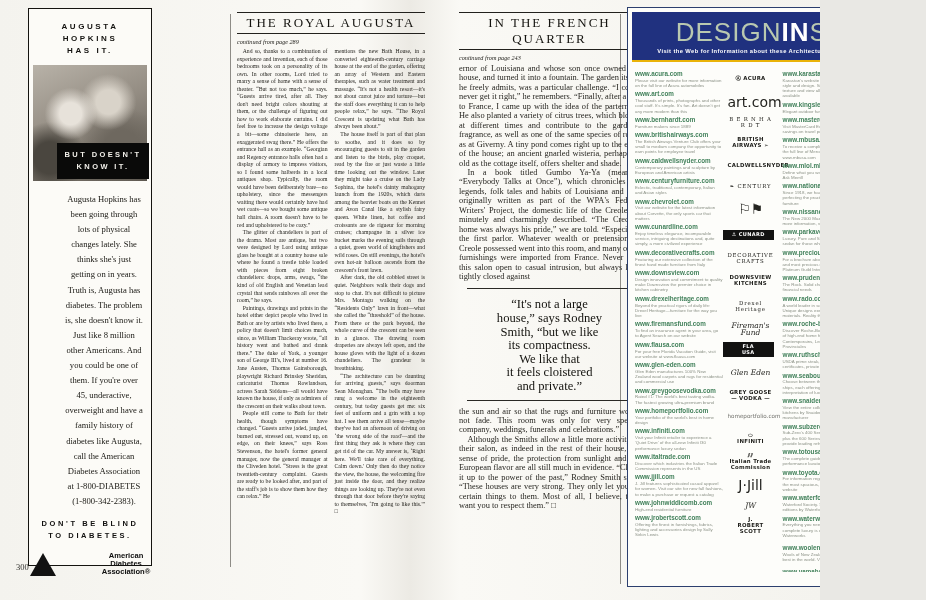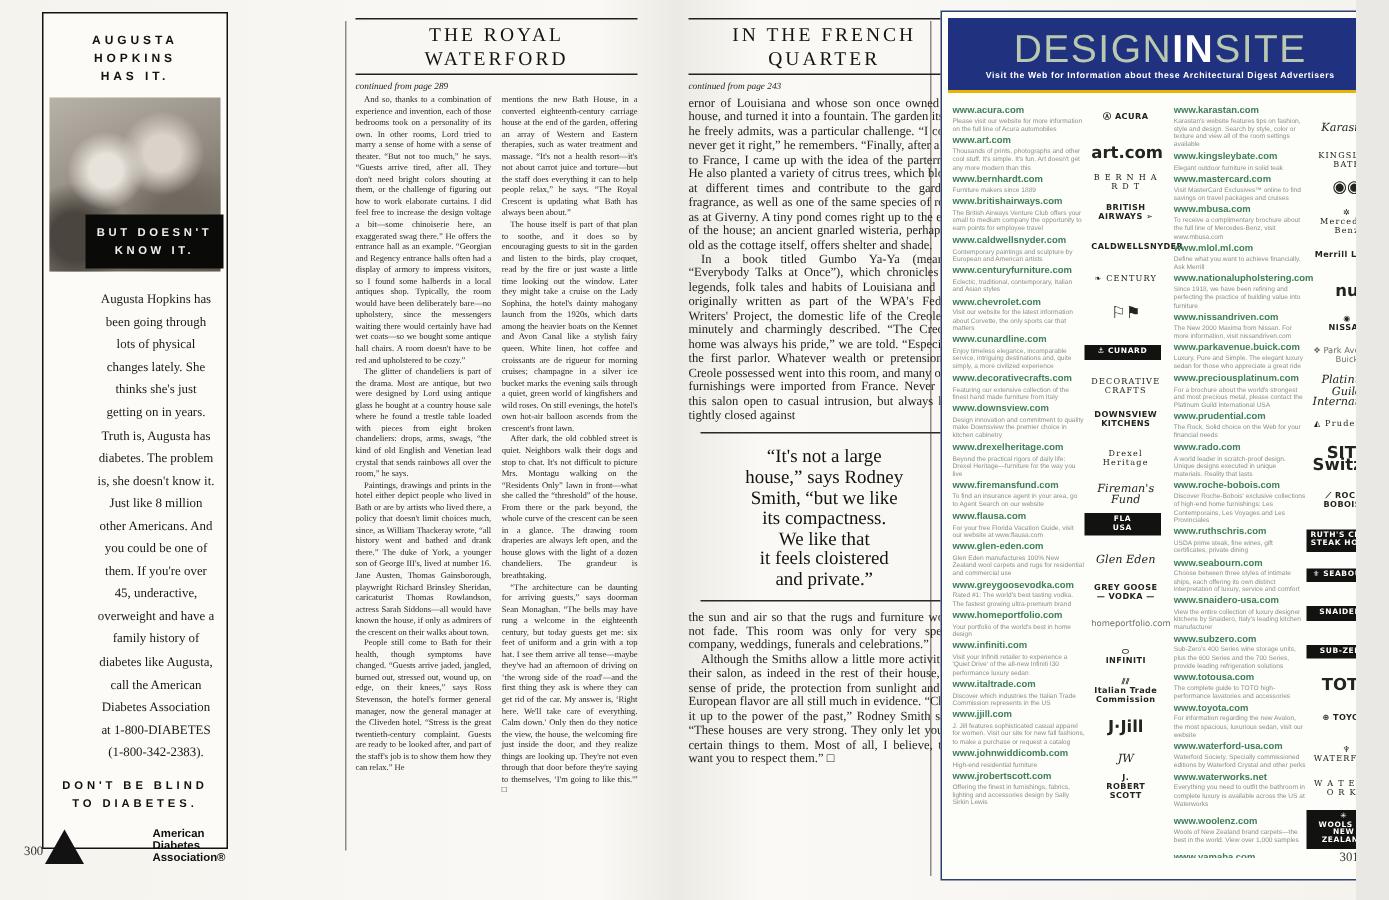--- a/index.html
+++ b/index.html
@@ -1,17 +1,17 @@
 <!DOCTYPE html>
 <html><head>
 <meta charset="utf-8">
 <style>
   html,body{margin:0;padding:0;}
   body{background:#e9e8e4;font-family:"Liberation Serif",serif;}
-  .spread{position:relative;width:904px;height:600px;background:
+  .spread{position:relative;width:820px;height:600px;background:
     linear-gradient(90deg,#f4f3ee 0%,#faf9f5 44%,#eceae4 50%,#faf9f5 56%,#f4f3ee 100%);
     overflow:hidden;color:#1f1e1a;}
   .vrule{position:absolute;width:1px;background:#8e8c86;}
   .vr1{left:230px;top:14px;height:553px;}
   .vr2{left:620px;top:14px;height:570px;}
   .pnum{position:absolute;font:8.5px "Liberation Serif",serif;color:#33322e;}
   .pnum-l{left:16px;top:562px;}
   .pnum-r{left:893px;top:566px;}
 
   
@@ -29,21 +29,21 @@
   .ad-bar{position:absolute;right:-2px;bottom:2px;width:86px;background:#0a0a09;color:#f1efe9;
       font:bold 7.5px "Liberation Sans",sans-serif;letter-spacing:2.4px;line-height:12px;
       padding:6px 3px;white-space:pre-line;text-align:center;}
   .ad-body{margin-top:11px;font:8.6px/15.1px "Liberation Serif",serif;color:#191813;margin-left:28px;}
   .ad-tag{margin-top:9px;font:bold 7.5px "Liberation Sans",sans-serif;letter-spacing:2.6px;
       line-height:12px;color:#121110;white-space:pre-line;}
   .ad-logo{margin-top:10px;display:flex;align-items:center;justify-content:center;gap:5px;}
   .tri{width:0;height:0;border-left:13px solid transparent;border-right:13px solid transparent;
       border-bottom:23px solid #121212;}
   .ad-logo-text{font:bold 7.6px/8.2px "Liberation Sans",sans-serif;color:#0f0f0f;
-      text-align:left;white-space:pre-line;margin-left:41px;}
+      text-align:center;white-space:pre-line;margin-left:41px;}
 
   
   .art-head .rule{height:1px;background:#22211d;}
   .art-head h1{margin:2px 0;font:13px "Liberation Serif",serif;font-weight:normal;
       letter-spacing:2px;text-align:center;color:#14130f;}
   .cont{font:italic 6.2px/9px "Liberation Serif",serif;color:#22211d;margin:3px 0 2px;}
 
   
   .rc{position:absolute;left:237px;top:12px;width:188px;}
   .cols{display:flex;gap:7px;}
@@ -76,21 +76,21 @@
   .entry-text{width:88px;}
   .url{font:bold 6.3px/7.8px "Liberation Sans",sans-serif;color:#41805a;}
   .desc{font:4.4px/5.2px "Liberation Sans",sans-serif;color:#8b9186;}
   .logo{width:46px;text-align:center;white-space:pre-line;color:#23231f;
       font-family:"DejaVu Sans",sans-serif;}
   .l-sans{font-size:5.4px;font-weight:bold;letter-spacing:.3px;line-height:5.8px;}
   .l-serif{font-family:"DejaVu Serif",serif;font-size:5.4px;letter-spacing:.8px;line-height:6px;}
   .l-box{background:#121211;color:#fff;font-size:5px;font-weight:bold;display:inline-block;
       padding:2px 3px;line-height:5.4px;letter-spacing:.4px;}
   .l-script{font-family:"DejaVu Serif",serif;font-style:italic;font-size:7.5px;line-height:7.5px;}
-  .l-big{font-size:11px;font-weight:bold;line-height:8.5px;}
+  .l-big{font-size:14px;font-weight:normal;line-height:8.5px;}
   .l-gray{font-size:5.6px;color:#6f6f6a;line-height:6px;}
 </style>
 </head>
 <body>
 
 <div class="spread">
 
   <div class="vrule vr1"></div>
   <div class="vrule vr2"></div>
 
@@ -109,21 +109,21 @@
       <div class="ad-logo-text">American
 Diabetes
 Association®</div>
     </div>
   </aside>
   <div class="pnum pnum-l">300</div>
 
   <section class="rc">
     <div class="art-head">
       <div class="rule"></div>
-      <h1>THE ROYAL WATERFORD</h1>
+      <h1>THE ROYAL AUGUSTA</h1>
       <div class="rule"></div>
     </div>
     <div class="cont">continued from page 289</div>
     <div class="cols">
       <div class="col body-rc"> And so, thanks to a combination of experience and invention, each of those bedrooms took on a personality of its own. In other rooms, Lord tried to marry a sense of home with a sense of theater. “But not too much,” he says. “Guests arrive tired, after all. They don't need bright colors shouting at them, or the challenge of figuring out how to work elaborate curtains. I did feel free to increase the design voltage a bit—some chinoiserie here, an exaggerated swag there.” He offers the entrance hall as an example. “Georgian and Regency entrance halls often had a display of armory to impress visitors, so I found some halberds in a local antiques shop. Typically, the room would have been deliberately bare—no upholstery, since the messengers waiting there would certainly have had wet coats—so we bought some antique hall chairs. A room doesn't have to be red and upholstered to be cozy.”
  The glitter of chandeliers is part of the drama. Most are antique, but two were designed by Lord using antique glass he bought at a country house sale where he found a trestle table loaded with pieces from eight broken chandeliers: drops, arms, swags, “the kind of old English and Venetian lead crystal that sends rainbows all over the room,” he says.
  Paintings, drawings and prints in the hotel either depict people who lived in Bath or are by artists who lived there, a policy that doesn't limit choices much, since, as William Thackeray wrote, “all history went and bathed and drank there.” The duke of York, a younger son of George III's, lived at number 16. Jane Austen, Thomas Gainsborough, playwright Richard Brinsley Sheridan, caricaturist Thomas Rowlandson, actress Sarah Siddons—all would have known the house, if only as admirers of the crescent on their walks about town.
  People still come to Bath for their health, though symptoms have changed. “Guests arrive jaded, jangled, burned out, stressed out, wound up, on edge, on their knees,” says Ross Stevenson, the hotel's former general manager, now the general manager at the Cliveden hotel. “Stress is the great twentieth-century complaint. Guests are ready to be looked after, and part of the staff's job is to show them how they can relax.” He</div>
       <div class="col body-rc">mentions the new Bath House, in a converted eighteenth-century carriage house at the end of the garden, offering an array of Western and Eastern therapies, such as water treatment and massage. “It's not a health resort—it's not about carrot juice and torture—but the staff does everything it can to help people relax,” he says. “The Royal Crescent is updating what Bath has always been about.”
  The house itself is part of that plan to soothe, and it does so by encouraging guests to sit in the garden and listen to the birds, play croquet, read by the fire or just waste a little time looking out the window. Later they might take a cruise on the Lady Sophina, the hotel's dainty mahogany launch from the 1920s, which darts among the heavier boats on the Kennet and Avon Canal like a stylish fairy queen. White linen, hot coffee and croissants are de rigueur for morning cruises; champagne in a silver ice bucket marks the evening sails through a quiet, green world of kingfishers and wild roses. On still evenings, the hotel's own hot-air balloon ascends from the crescent's front lawn.

